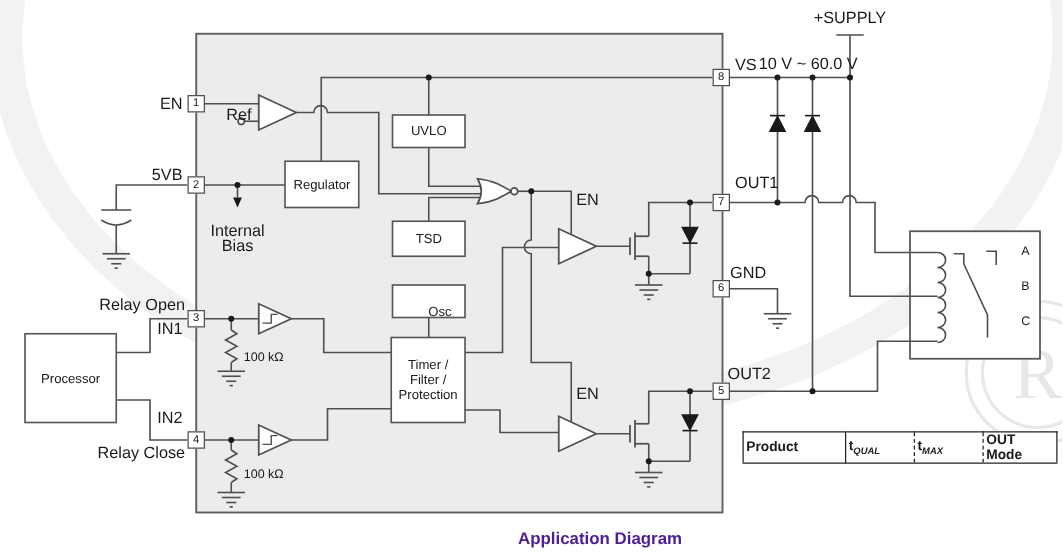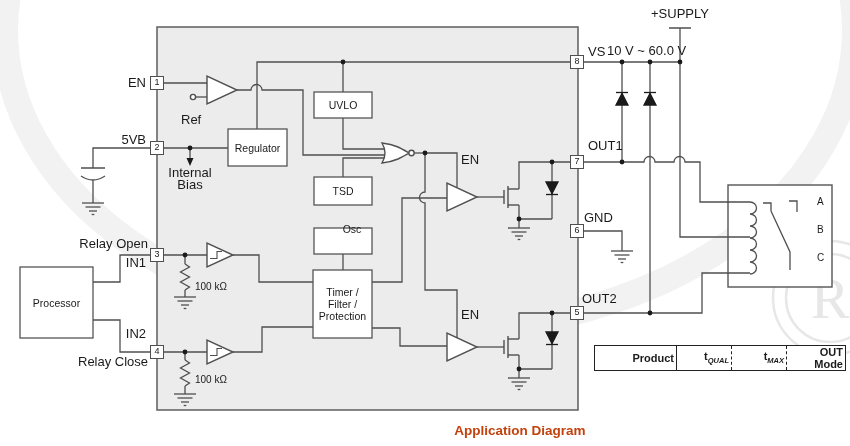--- a/index.html
+++ b/index.html
@@ -6,26 +6,26 @@
   #stage{position:relative;width:850px;height:446px;background:#ffffff;overflow:hidden;
          font-family:"Liberation Sans", sans-serif;color:#1a1a1a;}
   #wires{position:absolute;left:0;top:0;}
   .lbl{position:absolute;font-size:13px;line-height:12px;white-space:nowrap;color:#1a1a1a;}
   .r{text-align:right;}
   .c{text-align:center;}
   .pin{position:absolute;width:14px;height:14px;background:#fff;border:1.3px solid #4f4f4f;
        box-sizing:border-box;font-size:9px;line-height:11px;text-align:center;color:#1a1a1a;}
   .blocklbl{position:absolute;display:flex;align-items:center;justify-content:center;
             font-size:10.5px;line-height:12px;text-align:center;border-radius:12px;}
-  .title{position:absolute;left:420px;top:423px;width:200px;text-align:center;
-         font-size:13.5px;font-weight:bold;color:#c2410c;}
+  .title{position:absolute;left:380px;top:423px;width:200px;text-align:center;
+         font-size:13.5px;font-weight:bold;color:#4c1d95;}
   
   .tblwrap{position:absolute;left:594px;top:345px;}
   table.spec{border-collapse:collapse;table-layout:fixed;background:#fff;}
-  table.spec td{box-sizing:border-box;height:23px;text-align:right;vertical-align:middle;
+  table.spec td{box-sizing:border-box;height:23px;text-align:left;vertical-align:middle;
                 font-size:11px;padding:0 2px;}
   table.spec{border:1.6px solid #222;border-bottom-style:dashed;}
   td.hd{font-weight:bold;border-bottom:1.4px solid #222;}
   td.c1{width:82px;border-right:1.4px solid #222;}
   td.c2{width:55px;border-right:1.4px dashed #222;}
   td.c3{width:55px;border-right:1.4px dashed #222;}
   td.c4{width:59px;margin-left:28px;}
   sub{font-size:7.5px;font-style:italic;}
 </style>
 </head>
@@ -219,34 +219,34 @@
   <div class="lbl r" style="left:108px;top:328px;width:38px">IN2</div>
   <div class="lbl r" style="left:78px;top:356px;width:70px">Relay Close</div>
 
   <div class="lbl" style="left:588px;top:46px">VS</div>
   <div class="lbl" style="left:607px;top:45px">10 V ~ 60.0 V</div>
   <div class="lbl" style="left:588px;top:140px">OUT1</div>
   <div class="lbl" style="left:584px;top:212px">GND</div>
   <div class="lbl" style="left:582px;top:293px">OUT2</div>
   <div class="lbl c" style="left:650px;top:8px;width:60px">+SUPPLY</div>
 
-  <div class="lbl" style="left:181px;top:114px">Ref</div>
-  <div class="lbl c" style="left:163px;top:167px;width:54px">
+  <div class="lbl" style="left:181px;top:86px">Ref</div>
+  <div class="lbl c" style="left:163px;top:179px;width:54px">
     <span>Internal</span><br>
     <span>Bias</span>
   </div>
   <div class="lbl" style="left:461px;top:154px">EN</div>
   <div class="lbl" style="left:461px;top:309px">EN</div>
   <div class="lbl" style="left:195px;top:281px;font-size:10px">100 kΩ</div>
   <div class="lbl" style="left:195px;top:374px;font-size:10px">100 kΩ</div>
 
   <div class="blocklbl" style="left:314px;top:92px;width:58px;height:26px">UVLO</div>
   <div class="blocklbl" style="left:314px;top:177px;width:58px;height:28px">TSD</div>
   <div class="blocklbl" style="left:228px;top:129px;width:59px;height:37px">Regulator</div>
-  <div class="blocklbl" style="left:314px;top:216px;width:76px;height:26px">Osc</div>
+  <div class="blocklbl" style="left:314px;top:237px;width:76px;height:26px">Osc</div>
   <div class="blocklbl" style="left:20px;top:267px;width:73px;height:71px">Processor</div>
   <div class="blocklbl" style="left:313px;top:270px;width:59px;height:68px">
     <div>
       <span>Timer /</span><br>
       <span>Filter /</span><br>
       <span>Protection</span>
     </div>
   </div>
 
   <div class="lbl" style="left:817px;top:196px;font-size:10px">A</div>

